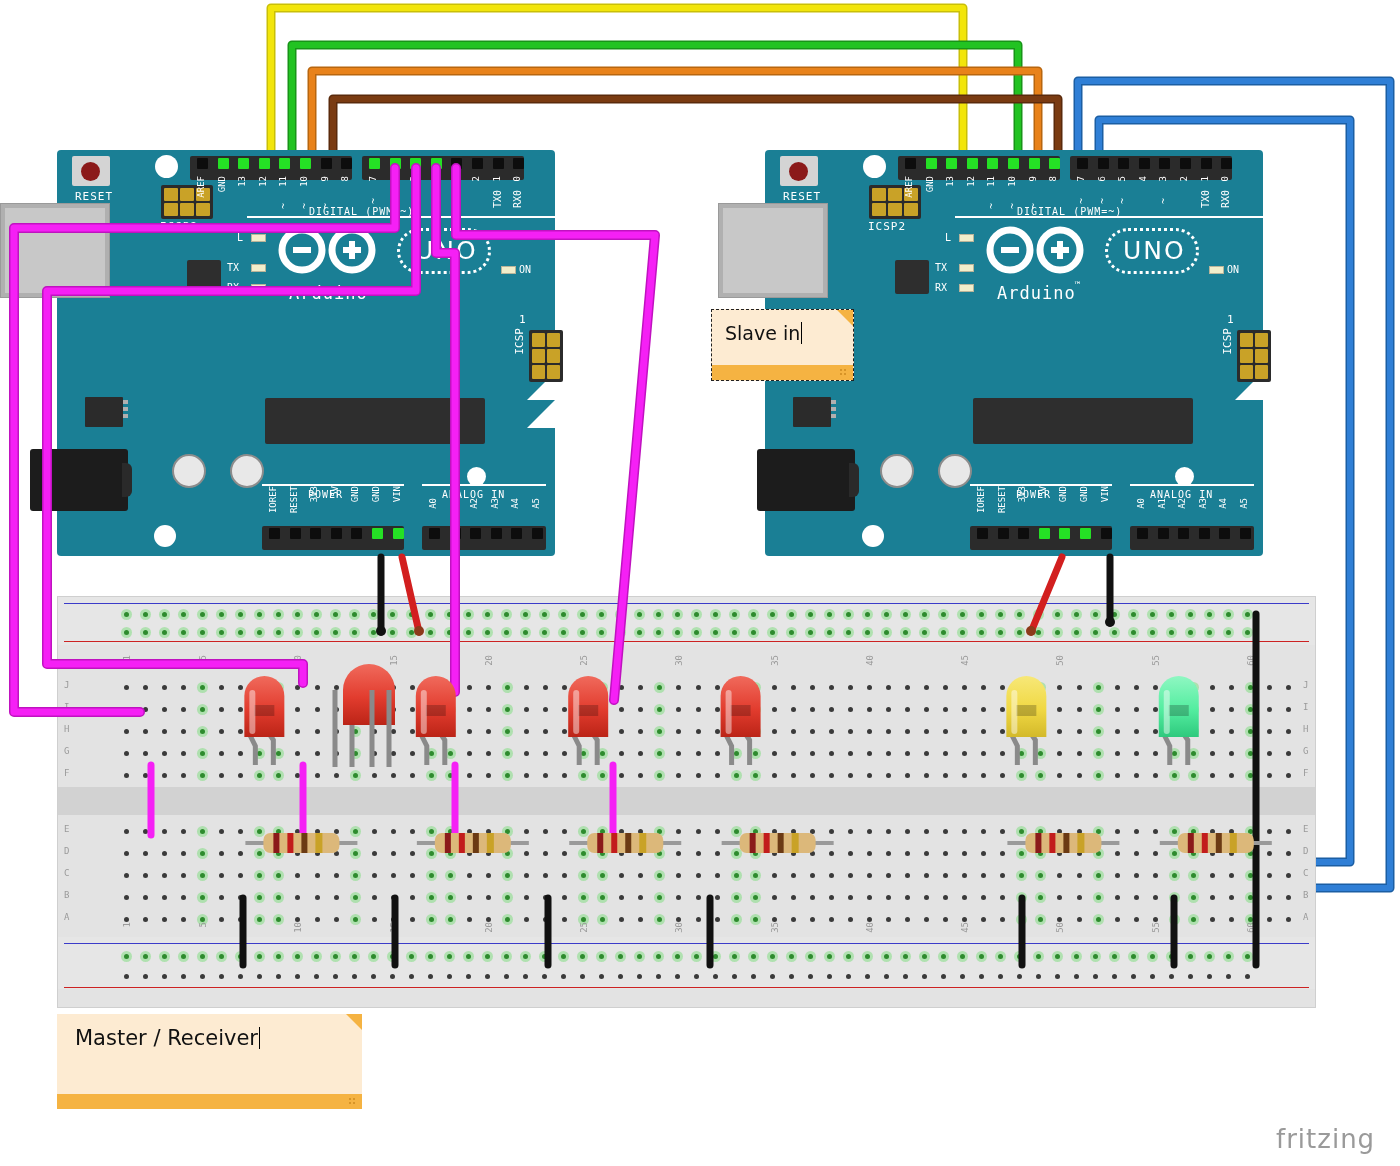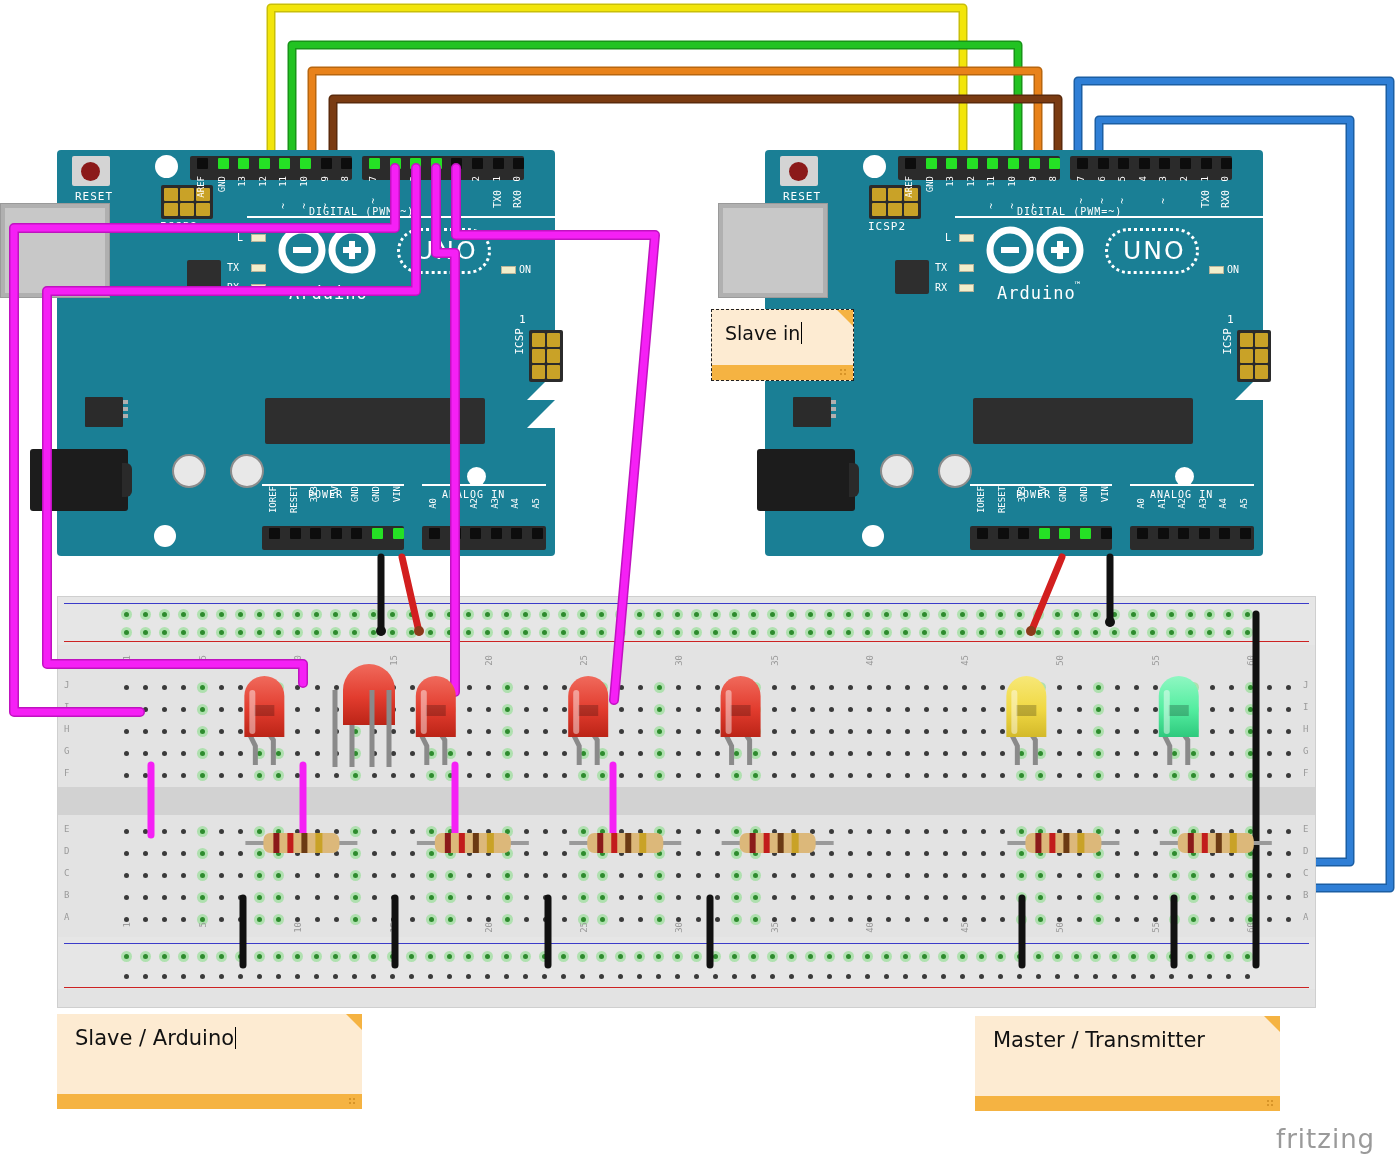--- a/index.html
+++ b/index.html
@@ -1600,25 +1600,20 @@
     <div class="fold"></div>
     <div class="txt" style="font-size:19px; left:13px; top:12px;">
       <span>Slave in</span><span class="caret"></span>
     </div>
     <div class="bar"></div>
   </div>
 
   <div class="note" style="left:57px; top:1014px; width:305px; height:95px;">
     <div class="fold"></div>
     <div class="txt">
-      <span>Slave / Arduino</span><span class="caret"></span>
+      <span>Master / Receiver</span><span class="caret"></span>
     </div>
     <div class="bar"></div>
   </div>
 
-  <div class="note" style="left:975px; top:1016px; width:305px; height:95px;">
-    <div class="fold"></div>
-    <div class="txt">Master / Transmitter</div>
-    <div class="bar"></div>
-  </div>
 
   <div id="fritzing">fritzing</div>
 </div>
 
 </body></html>

